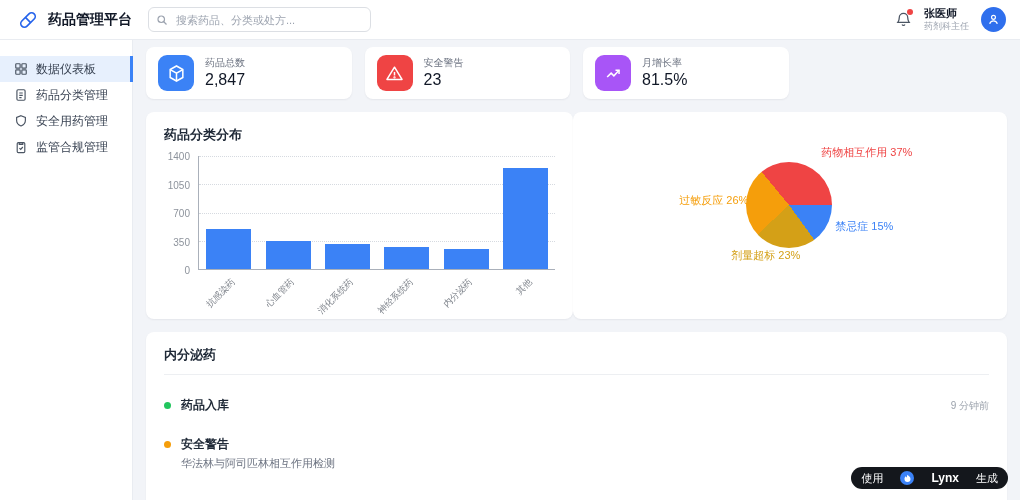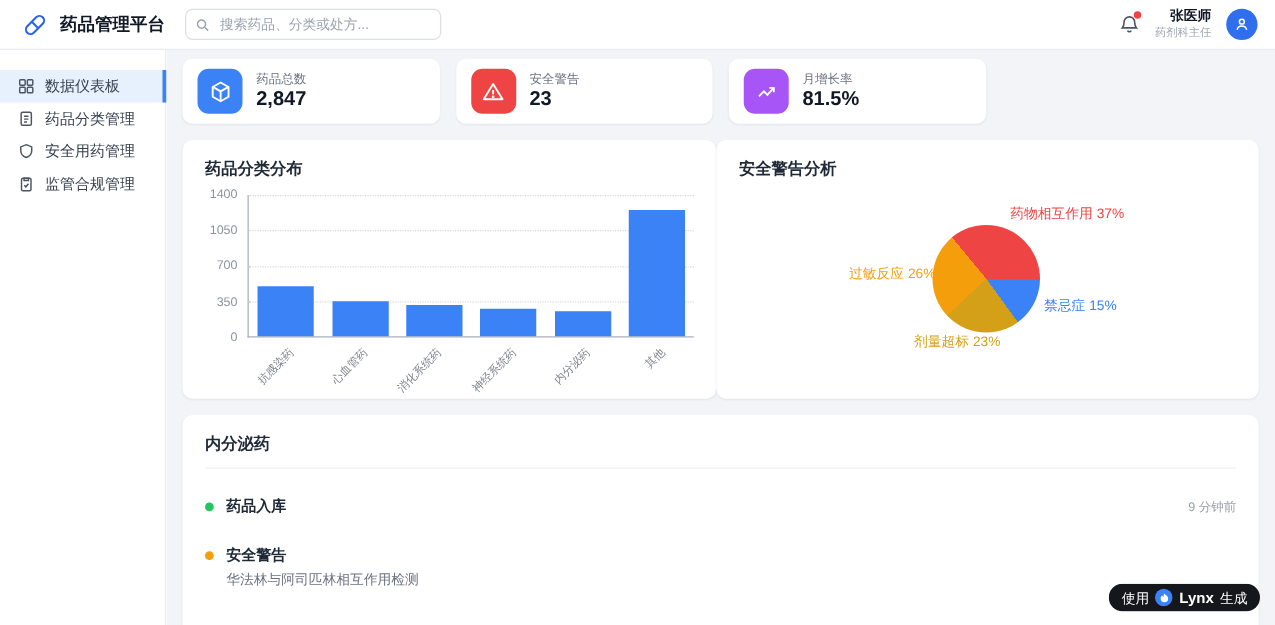--- a/index.html
+++ b/index.html
@@ -13,30 +13,30 @@
   
   header {
     position:fixed; top:0; left:0; width:1020px; height:40px;
     background:#fff; border-bottom:1px solid #e9ecf1;
     display:flex; align-items:center; padding:0 14px; z-index:6;
   }
   .brand { display:flex; align-items:center; gap:9px; width:118px;justify-content:flex-end; }
   .brand-name { font-size:14px; font-weight:bold; color:#111827; white-space:nowrap; }
   .search-box { position:relative; margin-left:16px; }
   .search-box input {
-    width:205px; height:25px; border:1px solid #dcdfe4; border-radius:6px;
+    width:223px; height:25px; border:1px solid #dcdfe4; border-radius:6px;
     padding:0 8px 0 27px; font-size:11px; color:#374151; outline:none;
     font-family:inherit; background:#fff;
   }
   .search-box input::placeholder { color:#9ca3af; }
   .search-ico { position:absolute; left:8px; top:50%; transform:translateY(-50%); color:#9ca3af; display:flex; }
   .header-right { margin-left:auto; display:flex; align-items:center; gap:12px; }
   .bell { position:relative; color:#4b5563; display:flex; cursor:pointer; }
   .bell .dot { position:absolute; top:-2px; right:-1px; width:6px; height:6px; background:#ef4444; border-radius:50%; }
-  .user-meta { text-align:right; line-height:1.25; }
+  .user-meta { line-height:1.25; }
   .user-name { font-size:11px; font-weight:bold; color:#111827; }
   .user-role { font-size:9px; color:#9ca3af; }
   .avatar { width:25px; height:25px; border-radius:50%; background:#2f6fed; display:flex; align-items:center; justify-content:center; cursor:pointer; }
   
   aside {
     position:fixed; top:40px; left:0; bottom:0; width:133px;
     background:#fff; border-right:1px solid #e9ecf1; padding-top:16px; z-index:5;
   }
   .side-item {
     display:flex; align-items:center; gap:8px; height:26px; padding-left:14px;
@@ -51,21 +51,21 @@
   h1 { font-size:17px; margin:0; color:#1f2937; }
   .last-updated { font-size:10px; color:#8b93a1; }
   
   .stats { display:grid; grid-template-columns:repeat(4,1fr); gap:13px; }
   .stat-card {
     background:#fff; border-radius:8px; height:52px; display:flex; align-items:center;
     gap:11px; padding:0 12px; box-shadow:0 1px 2px rgba(16,24,40,.06);
   }
   .stat-ico { width:36px; height:36px; border-radius:9px; display:flex; align-items:center; justify-content:center; color:#fff; flex:none; }
   .stat-label { font-size:10px; color:#6b7280; }
-  .stat-value { font-size:16px; font-weight:bold; color:#111827; line-height:1.2; }
+  .stat-value { font-size:16px; font-weight:normal; color:#111827; line-height:1.2; }
   
   .charts-row { display:grid; grid-template-columns:1fr 1.015fr; margin-top:13px; }
   .card { background:#fff; border-radius:8px; box-shadow:0 1px 2px rgba(16,24,40,.06); }
   .chart-card { height:207px; padding:14px 18px; }
   h2 { font-size:13px; margin:0; color:#1f2937; }
   .bar-chart { display:flex; margin-top:12px; }
   .y-axis { width:34px; height:114px; position:relative; }
   .y-tick { position:absolute; right:8px; transform:translateY(-50%); font-size:10px; color:#8d939c; }
   .plot { flex:1; height:114px; position:relative; border-left:1px solid #aab0ba; border-bottom:1px solid #aab0ba; }
   .gridline { position:absolute; left:0; right:0; border-top:1px dotted #d6dae0; }
@@ -86,21 +86,21 @@
   .activity-card { margin-top:13px; padding:14px 18px; height:175px; }
   .activity-head { padding-bottom:10px; border-bottom:1px solid #edeff2; }
   .act-row { display:flex; align-items:flex-start; gap:10px; margin-top:22px; }
   .act-dot { width:7px; height:7px; border-radius:50%; margin-top:5px; flex:none; }
   .act-title { font-size:12px; font-weight:bold; color:#1f2937; }
   .act-sub { font-size:11px; color:#6b7280; margin-top:3px; }
   .act-time { margin-left:auto; font-size:10px; color:#9aa1ab; padding-top:2px; white-space:nowrap; }
   
   .lynx-badge {
     position:fixed; right:12px; bottom:11px; background:#14171c; color:#fff;
-    border-radius:999px; height:22px; display:flex; align-items:center; gap:5px;
+    border-radius:999px; height:22px; display:flex; align-items:center; gap:17px;
     padding:0 10px; font-size:11px; z-index:10; cursor:pointer;
   }
   .lynx-badge b { font-size:12px; }
   .lynx-logo { width:14px; height:14px; border-radius:50%; background:#3b82f6; display:flex; align-items:center; justify-content:center; }
 </style>
 </head>
 <body>
 
 <header>
   <div class="brand">
@@ -273,25 +273,24 @@
               <div class="bar-slot">
      <div class="bar" style="height:89.64%;background:#3b82f6"></div>
      <span class="x-label">其他</span>
    </div>
             </div>
           </div>
       </div>
     </section>
 
     <section class="card pie-card">
-      <h2>安全警告分析</h2>
       <div class="pie-wrap">
         <div class="pie" id="pie" style="background: conic-gradient(from 90deg, rgb(59, 130, 246) 0%, rgb(59, 130, 246) 15%, rgb(212, 160, 23) 15%, rgb(212, 160, 23) 38%, rgb(245, 158, 11) 38%, rgb(245, 158, 11) 64%, rgb(239, 68, 68) 64%, rgb(239, 68, 68) 100%);"></div>
         <div id="pie-labels">
-            <span class="pie-label" style="left:217px;top:15px;color:#ef4444">药物相互作用 37%</span>
+            <span class="pie-label" style="left:230px;top:15px;color:#ef4444">药物相互作用 37%</span>
             <span class="pie-label" style="left:88px;top:63px;color:#f59e0b">过敏反应 26%</span>
             <span class="pie-label" style="left:140px;top:118px;color:#d4a017">剂量超标 23%</span>
             <span class="pie-label" style="left:244px;top:89px;color:#3b82f6">禁忌症 15%</span>
           </div>
       </div>
     </section>
   </div>
 
   <section class="card activity-card">
     <div class="activity-head">

